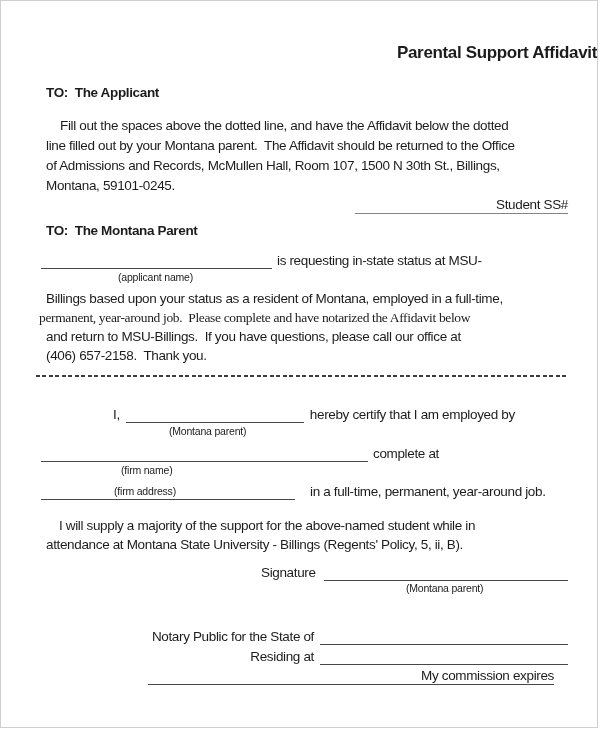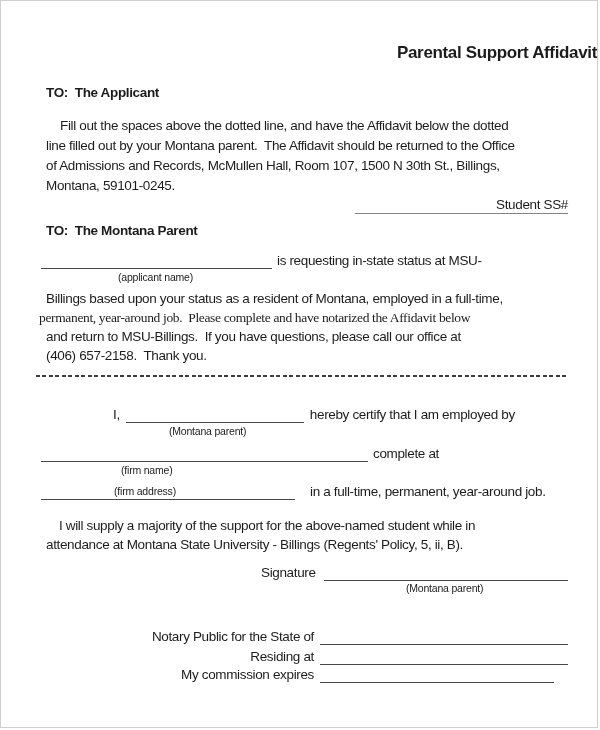--- a/index.html
+++ b/index.html
@@ -82,18 +82,18 @@
   <div class="abs cap" style="top:581px;left:405px;">(Montana parent)</div>
 
   <div class="abs row" style="top:629px;left:141px;right:29px;">
     <span class="t lblbox">Notary Public for the State of</span>
     <span class="blank grow" style="margin-left:6px;"></span>
   </div>
   <div class="abs row" style="top:649px;left:141px;right:29px;">
     <span class="t lblbox">Residing at</span>
     <span class="blank grow" style="margin-left:6px;"></span>
   </div>
-  <div class="abs row" style="top:667px;left:141px;right:43px;">
+  <div class="abs row" style="top:667px;left:141px;right:43px;flex-direction:column;">
     <span class="t lblbox">My commission expires</span>
     <span class="blank grow" style="margin-left:6px;"></span>
   </div>
 
 </div>
 
 </body></html>

